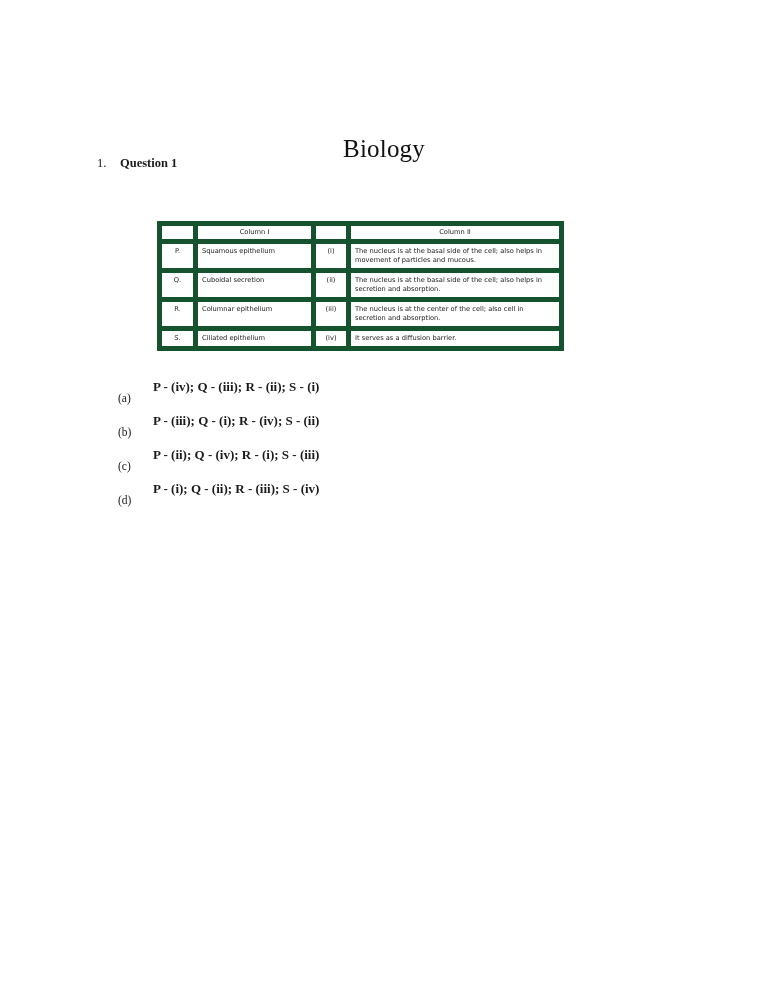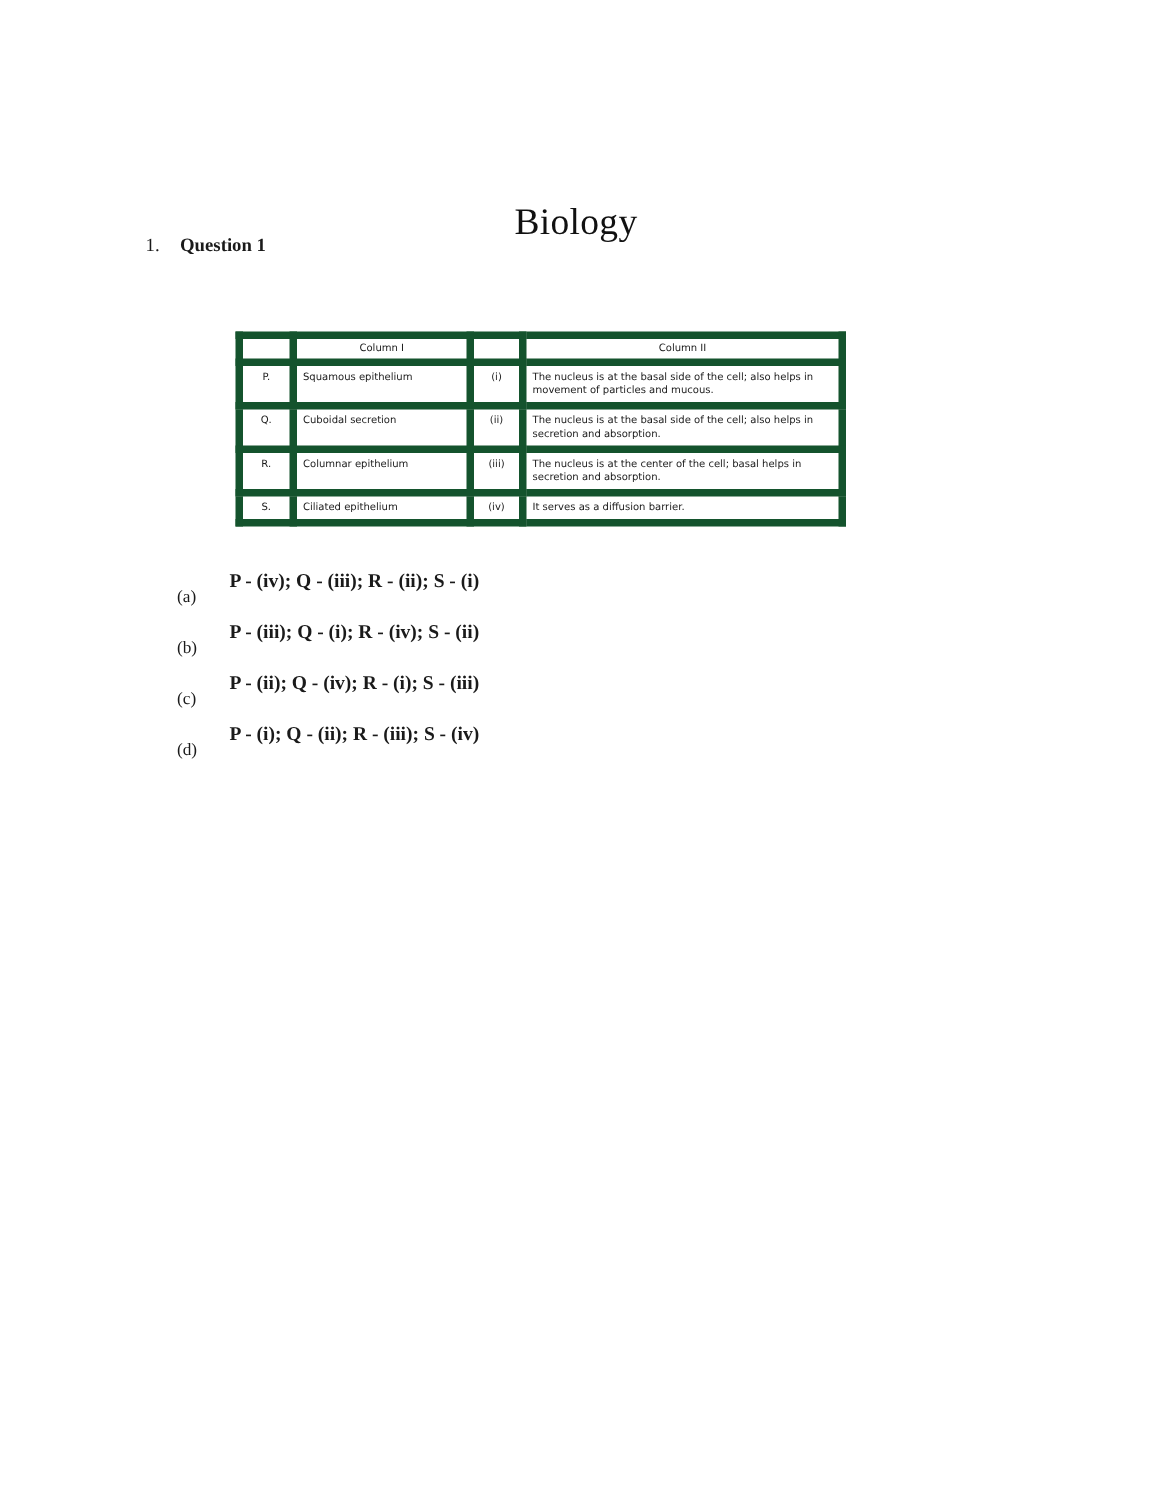--- a/index.html
+++ b/index.html
@@ -179,21 +179,21 @@
         <tr>
           <td class="col-key cell-center">Q.</td>
           <td class="col-one">Cuboidal secretion</td>
           <td class="col-rom cell-center">(ii)</td>
           <td class="col-two">The nucleus is at the basal side of the cell; also helps in secretion and absorption.</td>
         </tr>
         <tr>
           <td class="col-key cell-center">R.</td>
           <td class="col-one">Columnar epithelium</td>
           <td class="col-rom cell-center">(iii)</td>
-          <td class="col-two">The nucleus is at the center of the cell; basal helps in secretion and absorption.</td>
+          <td class="col-two">The nucleus is at the center of the cell; also cell in secretion and absorption.</td>
         </tr>
         <tr>
           <td class="col-key cell-center">S.</td>
           <td class="col-one">Ciliated epithelium</td>
           <td class="col-rom cell-center">(iv)</td>
           <td class="col-two">It serves as a diffusion barrier.</td>
         </tr>
       </tbody>
     </table>
   </div>

